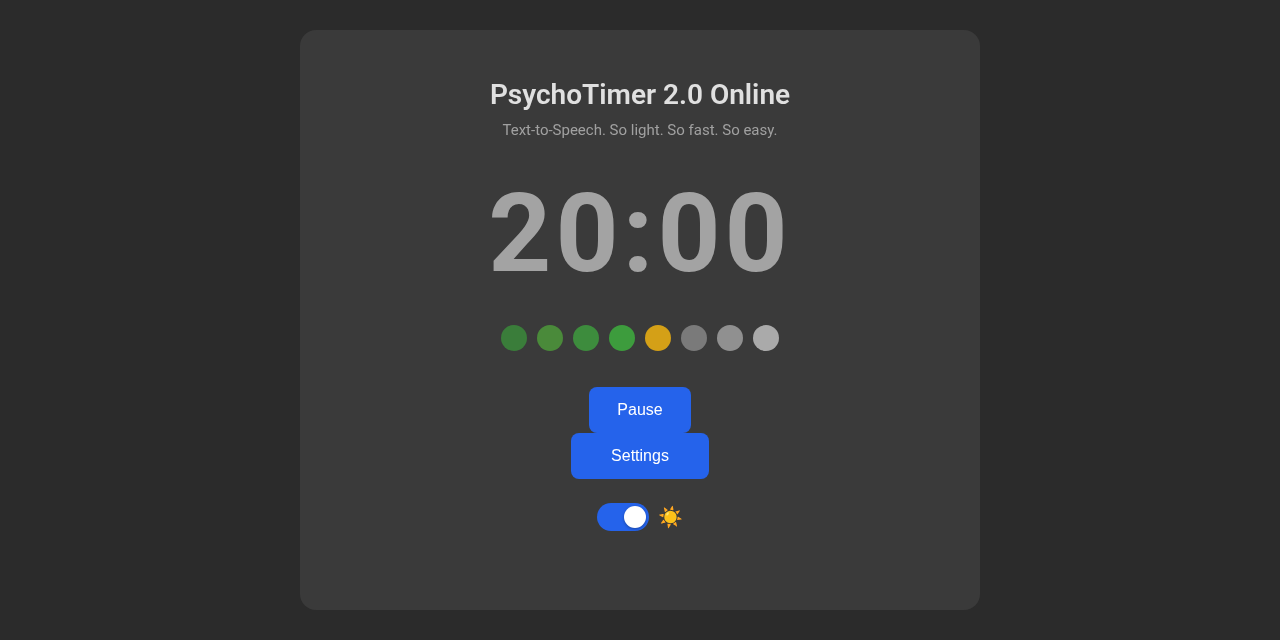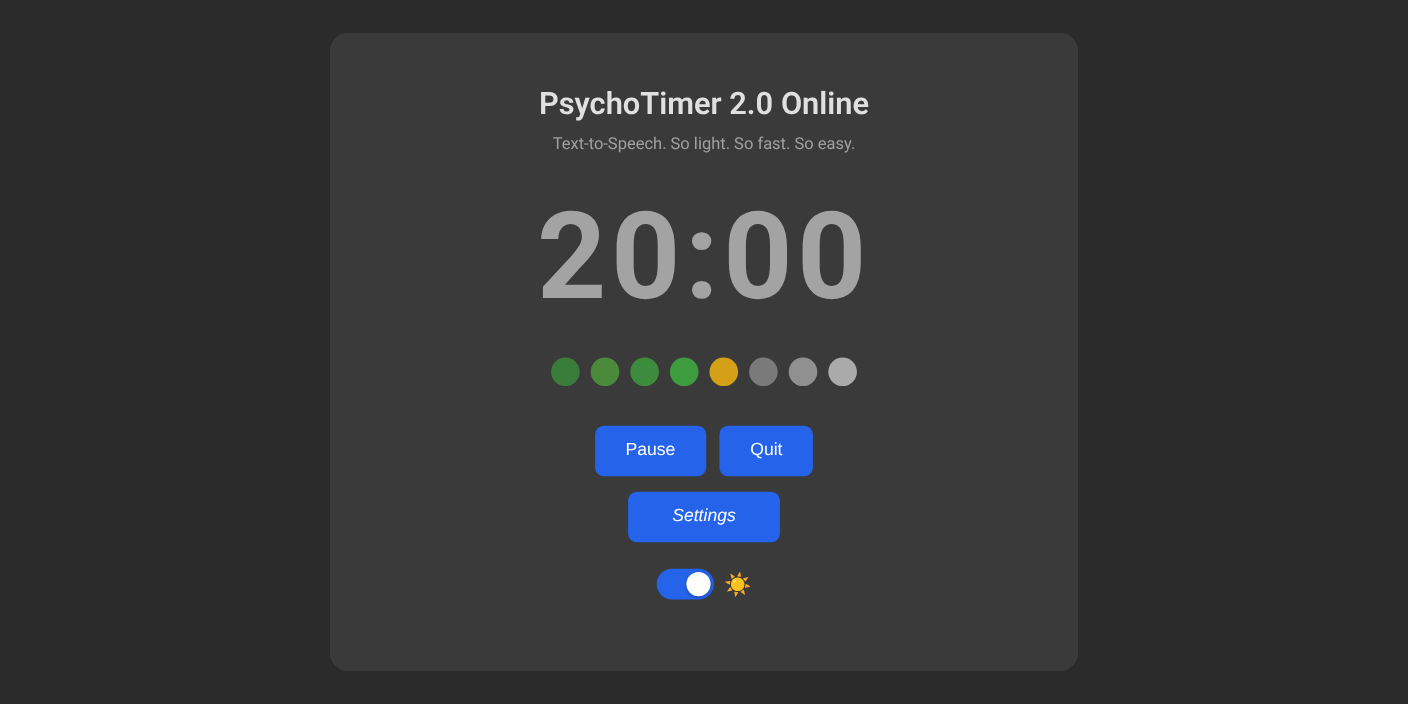--- a/index.html
+++ b/index.html
@@ -74,39 +74,37 @@
     .dot-green-bright { background-color: #3d9c3d; }
     .dot-yellow { background-color: #d4a017; }
     .dot-gray1 { background-color: #7a7a7a; }
     .dot-gray2 { background-color: #909090; }
     .dot-gray3 { background-color: #aaaaaa; }
 
     .buttons-row {
       display: flex;
       gap: 12px;
       align-items: flex-start;
-      margin-bottom: 14px;
     }
 
     .btn {
       border: none;
       border-radius: 8px;
       font-size: 16px;
       font-weight: 500;
       cursor: pointer;
       padding: 14px 28px;
       color: #ffffff;
       background-color: #2563eb;
       transition: background-color 0.2s;
     }
 
     .btn-settings {
       padding: 14px 40px;
       margin-bottom: 20px;
-      font-style: italic;
     }
 
     .toggle-row {
       display: flex;
       align-items: center;
       gap: 10px;
       margin-top: 4px;
     }
 
     .toggle-switch {
@@ -150,21 +148,20 @@
     <div class="dot dot-green"></div>
     <div class="dot dot-green-bright"></div>
     <div class="dot dot-yellow"></div>
     <div class="dot dot-gray1"></div>
     <div class="dot dot-gray2"></div>
     <div class="dot dot-gray3"></div>
   </div>
 
   <div class="buttons-row">
     <button class="btn">Pause</button>
-    <button class="btn">Quit</button>
   </div>
 
   <button class="btn btn-settings">Settings</button>
 
   <div class="toggle-row">
     <div class="toggle-switch">
       <div class="toggle-knob"></div>
     </div>
     <span class="sun-icon">☀️</span>
   </div>

